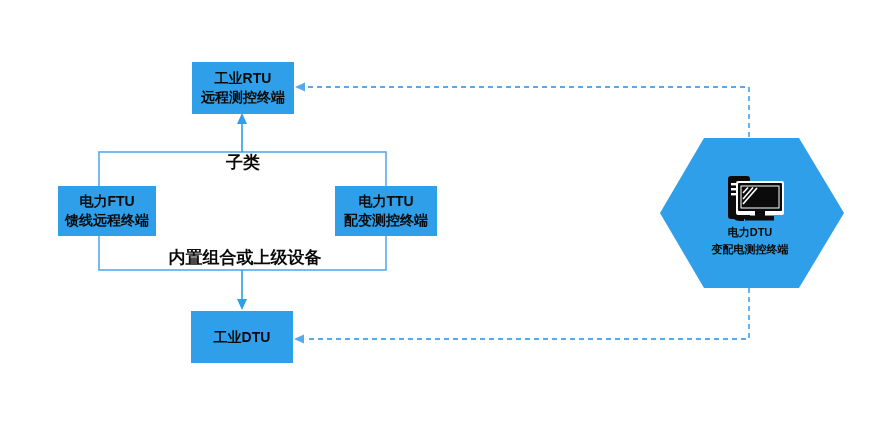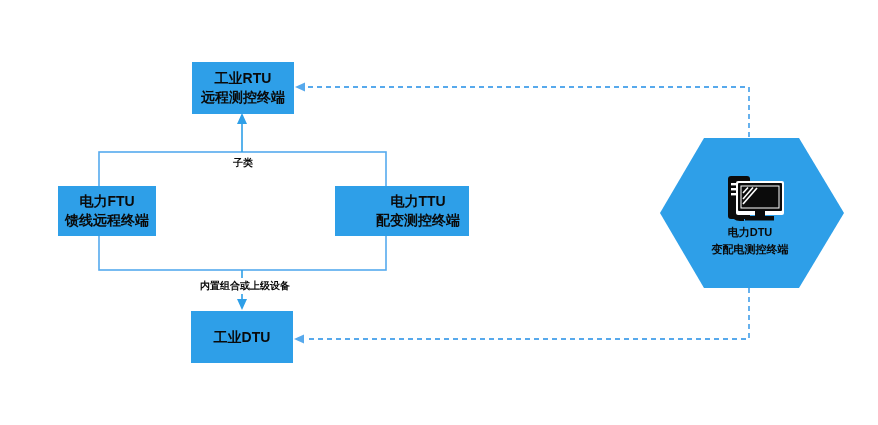--- a/index.html
+++ b/index.html
@@ -36,21 +36,21 @@
     background:var(--node-fill);
     color:var(--text-dark);
     display:flex;flex-direction:column;
     align-items:center;justify-content:center;
     text-align:center;
     font-weight:bold;font-size:14px;line-height:19px;
   }
   .edge-label{
     position:absolute;
     color:var(--text-dark);
-    font-weight:bold;font-size:10px;line-height:16px;
+    font-weight:bold;font-size:17px;line-height:16px;
     white-space:nowrap;
     transform:translateX(-50%);
     background:var(--bg);
     padding:0 3px;
   }
   .hex-label{
     position:absolute;
     color:var(--text-dark);
     font-weight:bold;font-size:11px;line-height:17px;
     text-align:center;
@@ -101,30 +101,30 @@
   <div class="node" style="left:192px;top:62px;width:102px;height:52px;">
     <span>工业RTU</span>
     <span>远程测控终端</span>
   </div>
 
   <div class="node" style="left:50px;top:186px;width:98px;height:50px;margin-left:8px;">
     <span>电力FTU</span>
     <span>馈线远程终端</span>
   </div>
 
-  <div class="node" style="left:335px;top:186px;width:102px;height:50px;padding-left:32px;">
+  <div class="node" style="left:335px;top:186px;width:102px;height:50px;">
     <span>电力TTU</span>
     <span>配变测控终端</span>
   </div>
 
   <div class="node" style="left:191px;top:311px;width:102px;height:52px;align-items:center;">
     <span>工业DTU</span>
   </div>
 
   <div class="edge-label" style="left:243px;top:155px;">子类</div>
-  <div class="edge-label" style="left:245px;top:250px;margin-top:28px;">内置组合或上级设备</div>
+  <div class="edge-label" style="left:245px;top:250px;">内置组合或上级设备</div>
 
   <div class="hex-label" style="left:750px;top:224px;">
     <div>电力DTU</div>
     <div>变配电测控终端</div>
   </div>
 
 </div>
 
 </body></html>

